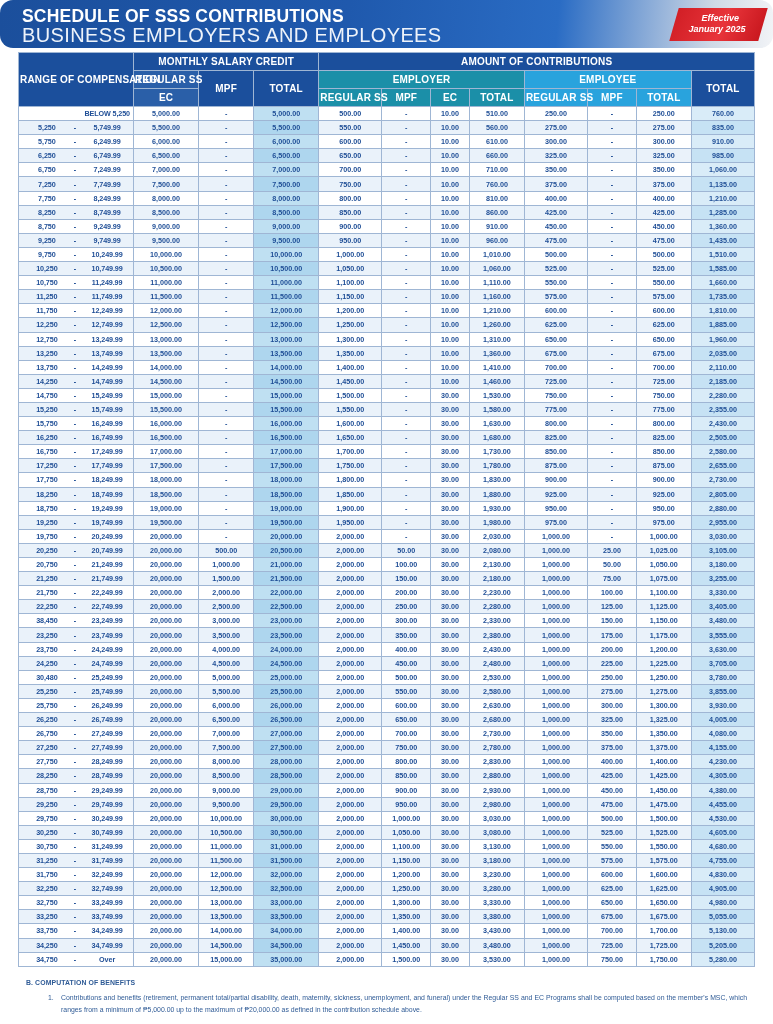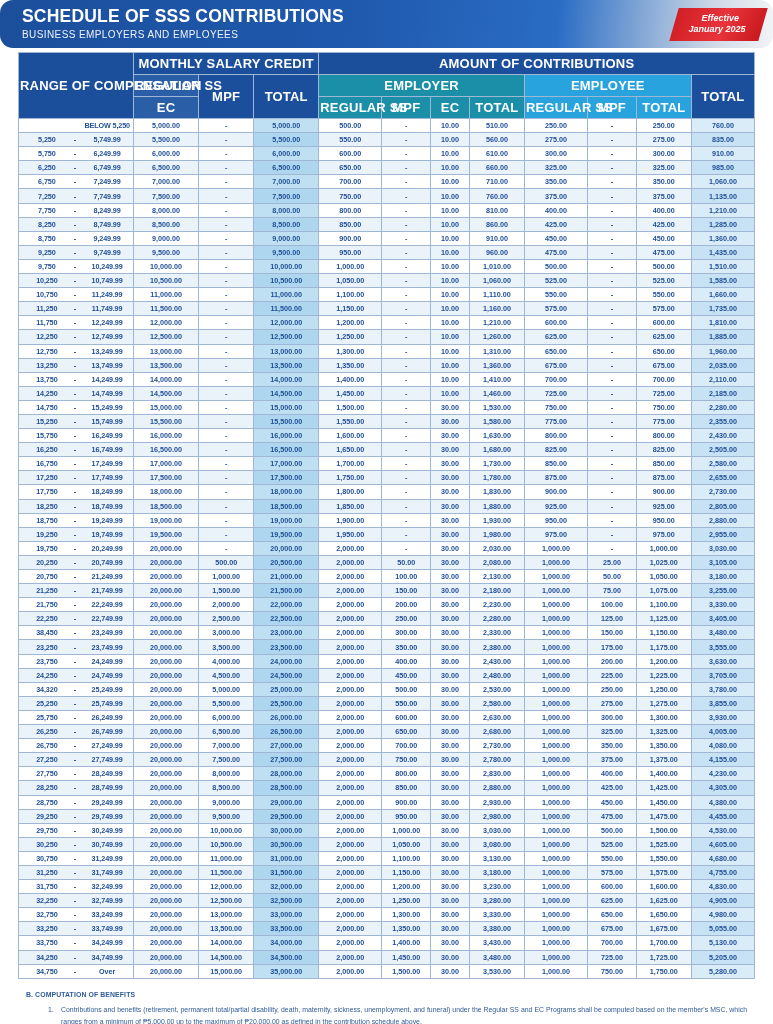--- a/index.html
+++ b/index.html
@@ -24,21 +24,21 @@
     top: 6px;
     color: #ffffff;
   }
   .banner-title {
     font-size: 17.5px;
     font-weight: bold;
     letter-spacing: 0.2px;
     line-height: 20px;
   }
   .banner-sub {
-    font-size: 10px;
+    font-size: 20px;
     font-weight: 300;
     letter-spacing: 0.4px;
     line-height: 18px;
     color: #eef3fa;
   }
   .eff-badge {
     position: absolute;
     right: 10px;
     top: 8px;
     background: linear-gradient(100deg, #d21f26 0%, #e8343a 55%, #c9181f 100%);
@@ -63,21 +63,21 @@
   }
   table.sched th, table.sched td {
     border: 1px solid #9fb6d4;
     text-align: center;
     font-weight: bold;
     white-space: nowrap;
   }
   thead th {
     color: #ffffff;
     background: #1b4f9c;
-    font-size: 13px;
+    font-size: 10px;
     letter-spacing: 0.2px;
     padding: 3px 1px;
     border-color: #4a77b5;
   }
   th.h-employer { background: #1b8fa8; margin-top: 39px; }
   th.h-employee { background: #29a3dd; }
   th.h-regss-sub { background: #2a5fa8; }
 
   tbody td { padding: 2.05px 3px; color: #1f4e96; }
   tbody tr { background: #ffffff; }
@@ -717,21 +717,21 @@
           <td>2,000.00</td>
           <td>450.00</td>
           <td>30.00</td>
           <td>2,480.00</td>
           <td>1,000.00</td>
           <td>225.00</td>
           <td>1,225.00</td>
           <td class="c-grand">3,705.00</td>
         </tr>
         <tr>
-          <td class="c-range"><span class="rng"><span class="lo">34,320</span><span class="dash">-</span><span class="hi">25,249.99</span></span></td>
+          <td class="c-range"><span class="rng"><span class="lo">30,480</span><span class="dash">-</span><span class="hi">25,249.99</span></span></td>
           <td>20,000.00</td>
           <td>5,000.00</td>
           <td class="c-msc-total">25,000.00</td>
           <td>2,000.00</td>
           <td>500.00</td>
           <td>30.00</td>
           <td>2,530.00</td>
           <td>1,000.00</td>
           <td>250.00</td>
           <td>1,250.00</td>

